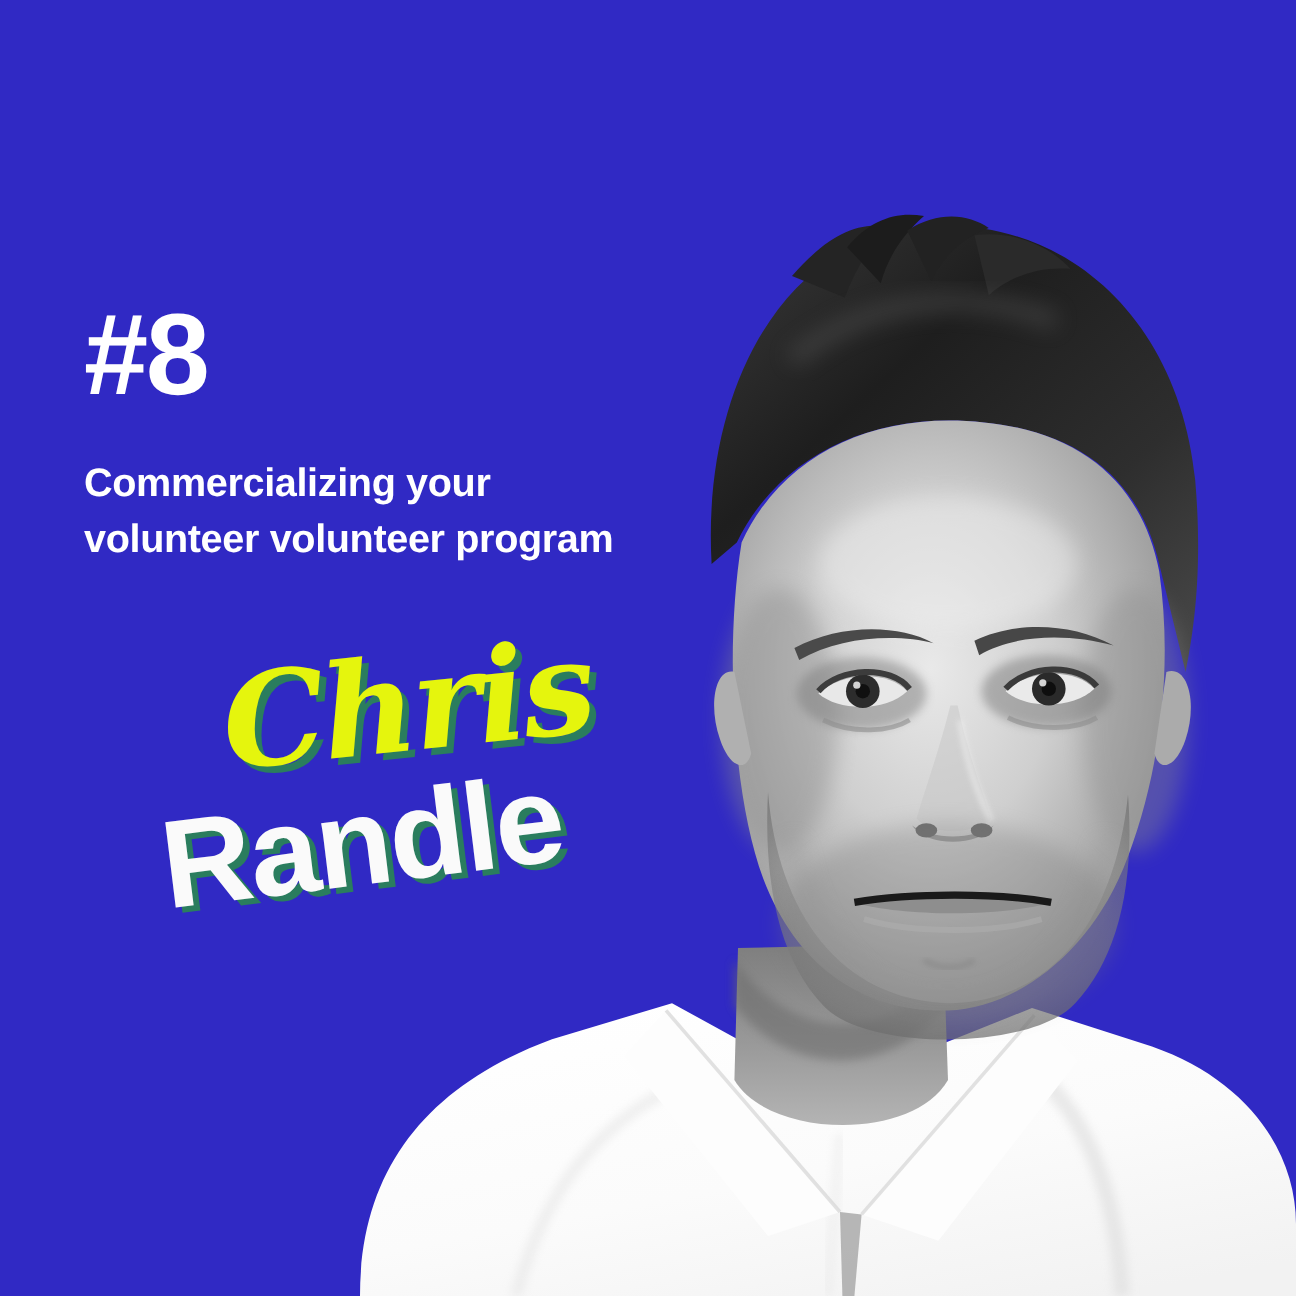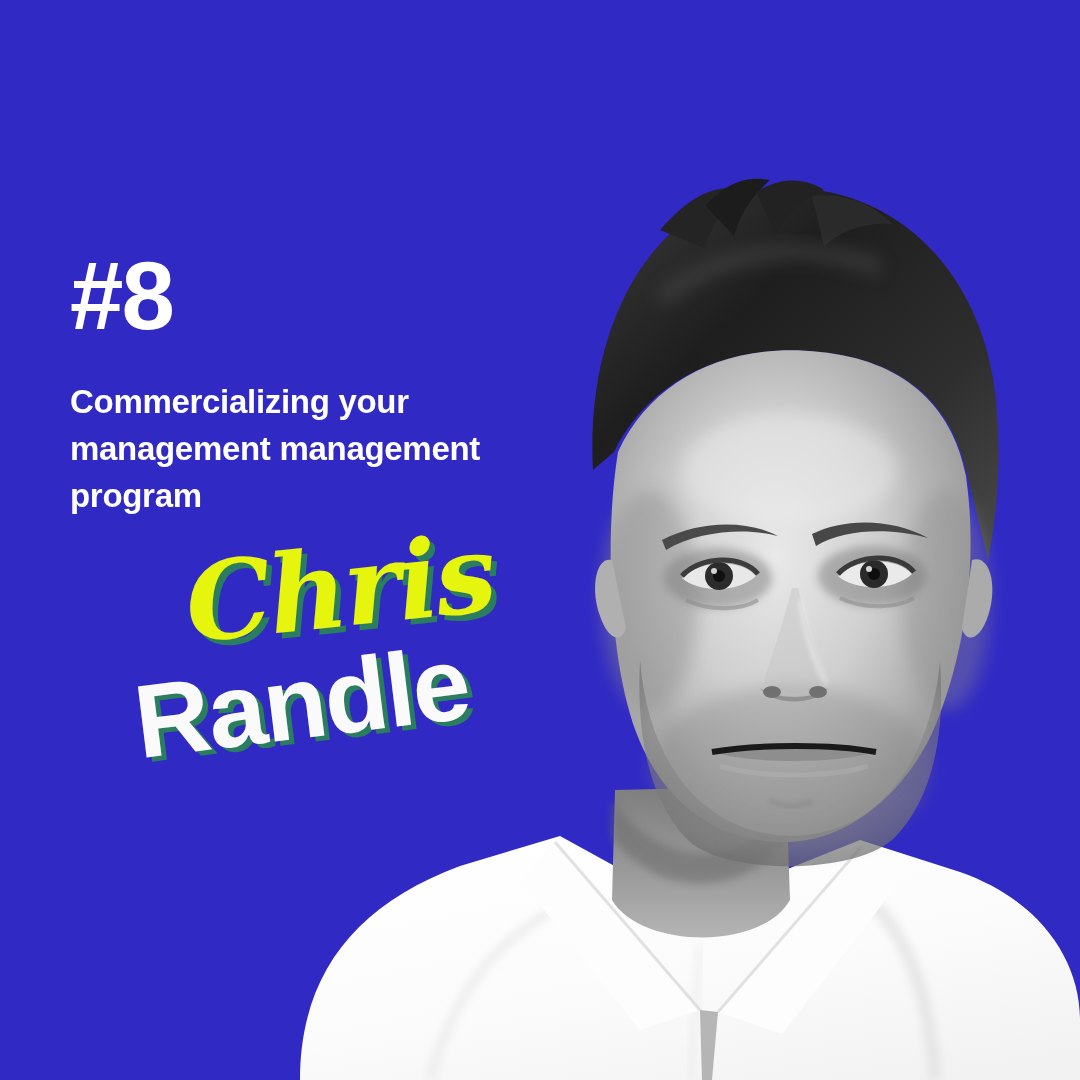--- a/index.html
+++ b/index.html
@@ -201,19 +201,19 @@
     <path d="M 712,752 C 760,744 832,744 876,752" stroke="#1A1A1A" stroke-width="6" fill="none"></path>
     <path d="M 720,766 C 760,778 830,778 868,766" stroke="#AEAEAE" stroke-width="5" fill="none" opacity=".6"></path>
 
     <path d="M 770,800 C 782,808 800,808 812,800" stroke="#878787" stroke-width="5" fill="none" opacity=".6" filter="url(#fSoft3)"></path>
 
     <path d="M 660,700 C 676,790 722,838 790,840 C 860,838 906,790 922,700" stroke="#8C8C8C" stroke-width="12" fill="none" opacity=".25" filter="url(#fSoft2)"></path>
   </svg>
 
   <div id="episode-number">#8</div>
 
-  <div id="episode-title">Commercializing your management management program</div>
+  <div id="episode-title">Commercializing your volunteer volunteer program</div>
 
   <div id="speaker-first">Chris</div>
 
   <div id="speaker-last">Randle</div>
 
 </div>
 
 </body></html>

